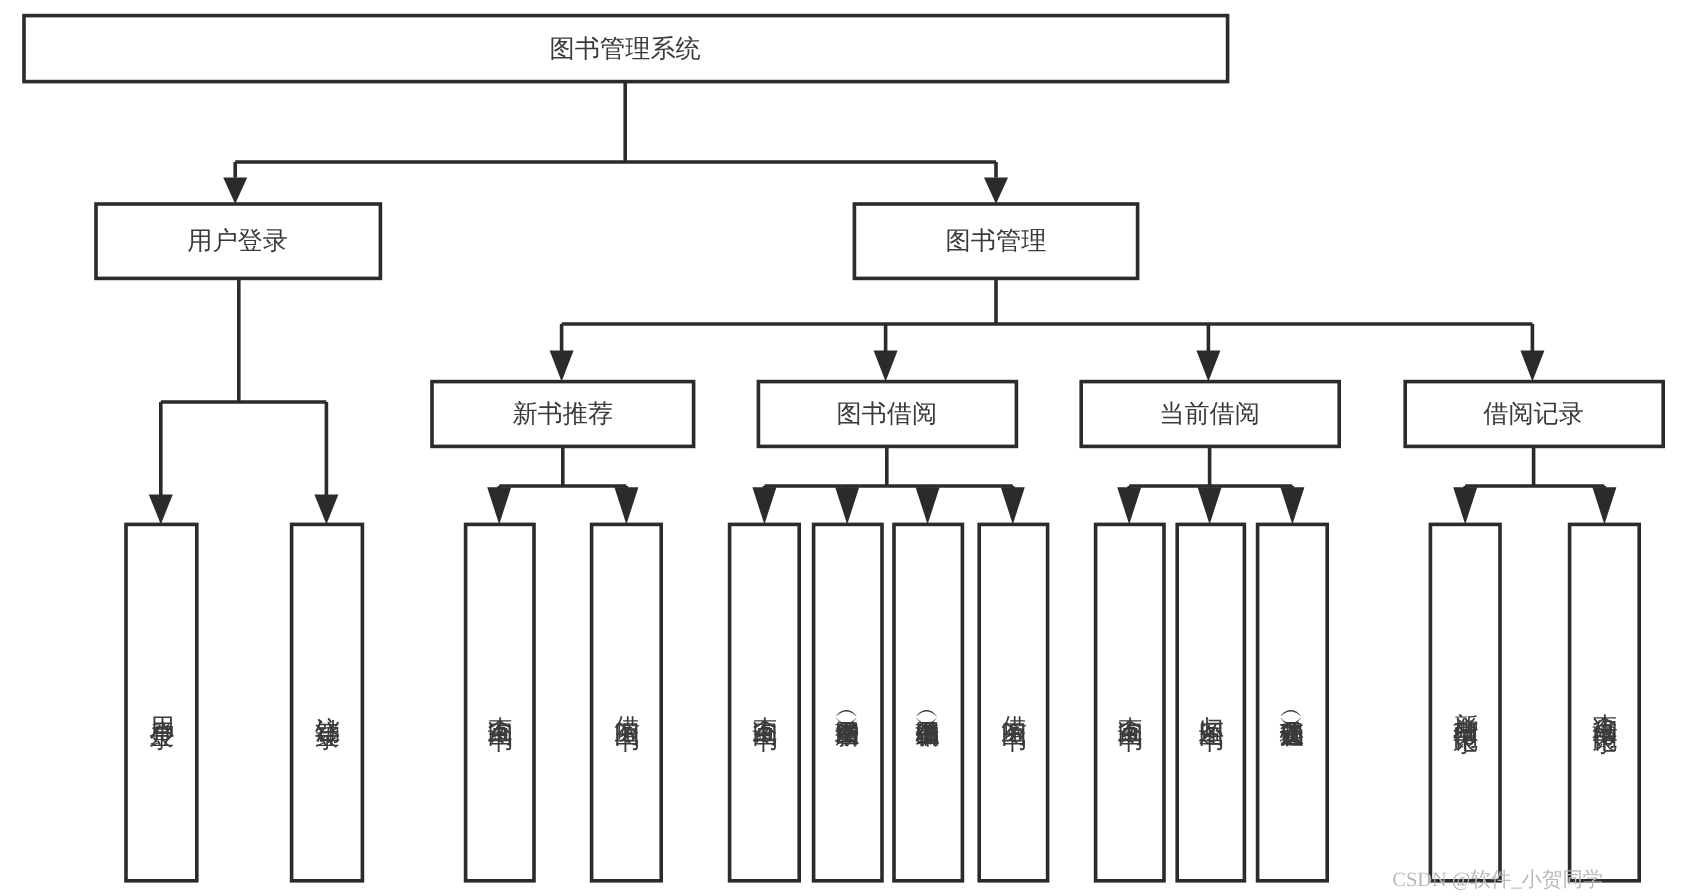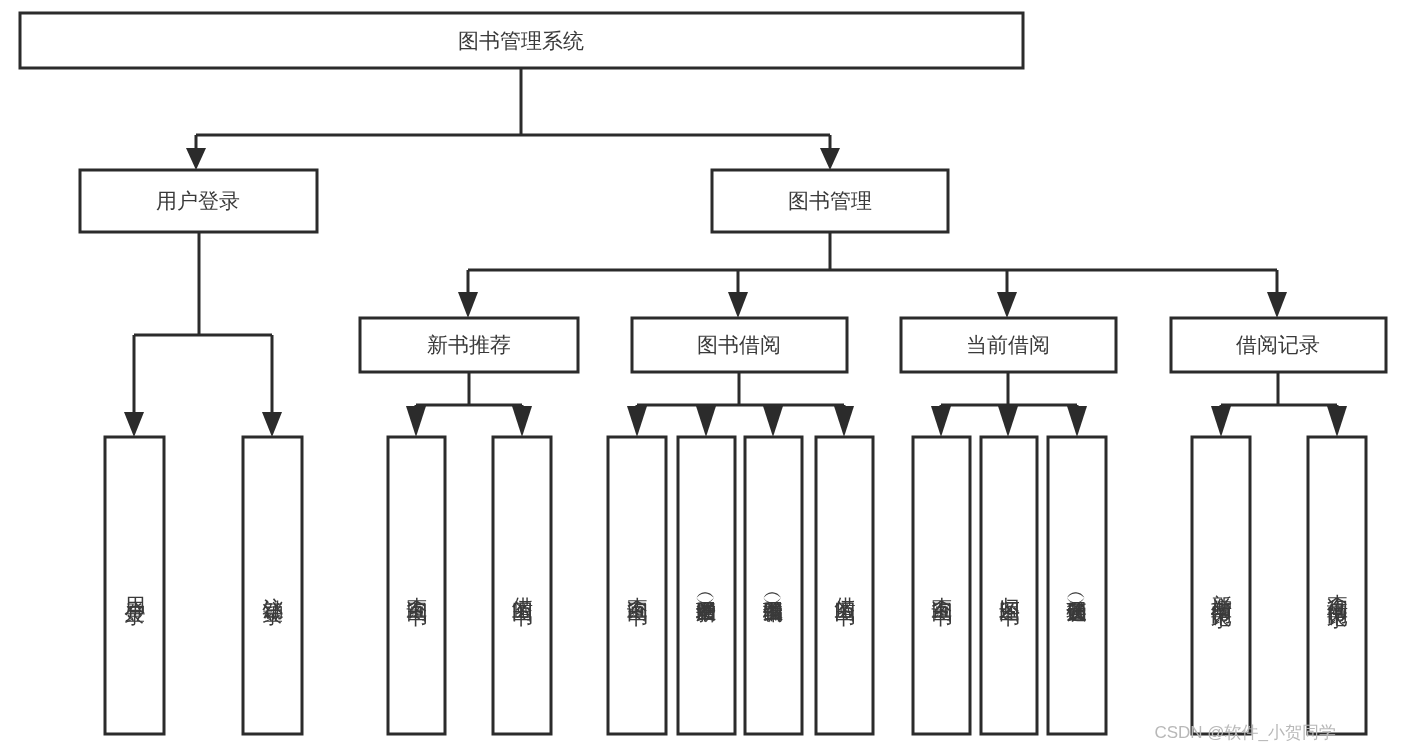--- a/index.html
+++ b/index.html
@@ -68,21 +68,21 @@
     text-align: center;
   }
   .vlabel.tight {
     letter-spacing: 0px;
     font-size: 20px;
   }
   .watermark {
     position: absolute;
     right: 8px;
     bottom: 3px;
-    font-family: Liberation Sans, sans-serif;
+    font-family: Liberation Serif, serif;
     font-size: 17px;
     color: #b8b8b8;
     white-space: nowrap;
     pointer-events: none;
   }
 </style>
 </head>
 <body>
 
 <div id="diagram-root">

